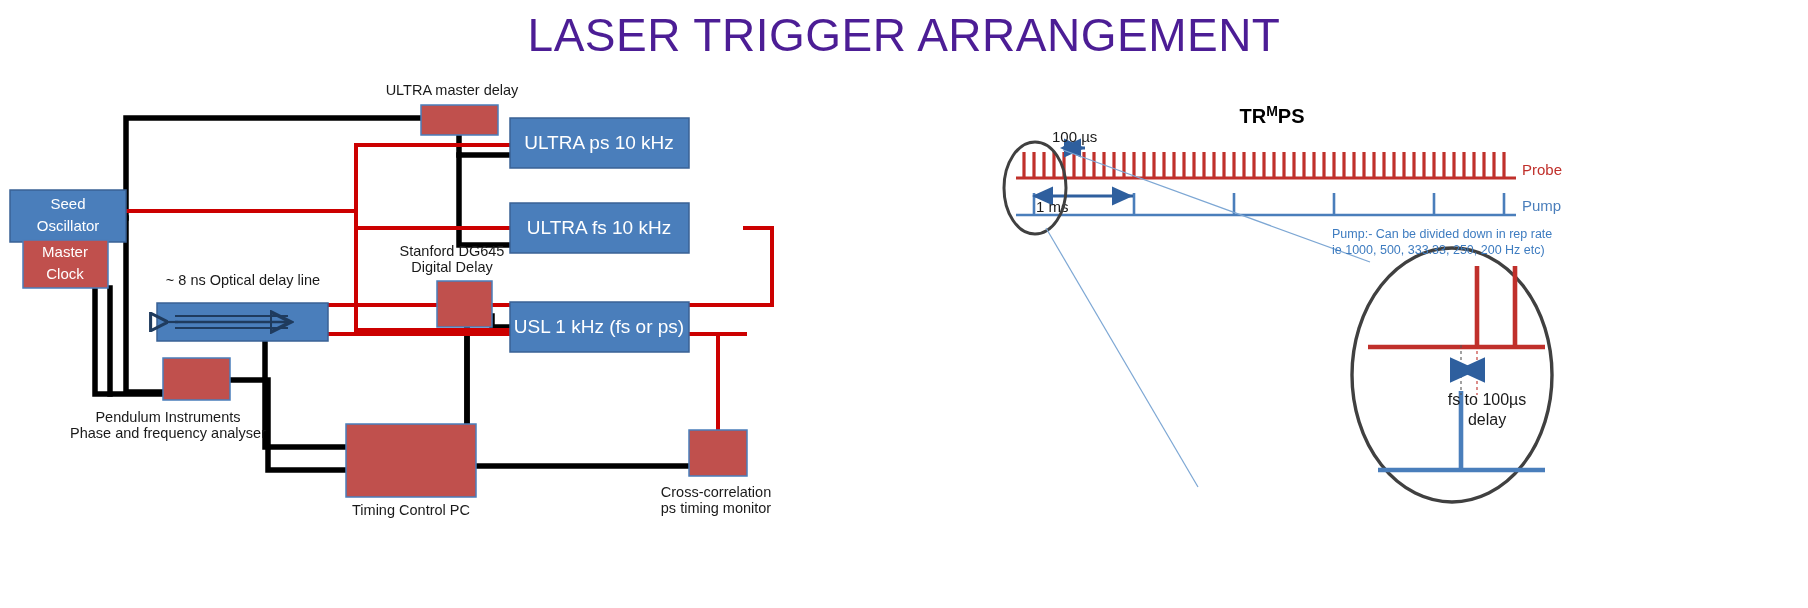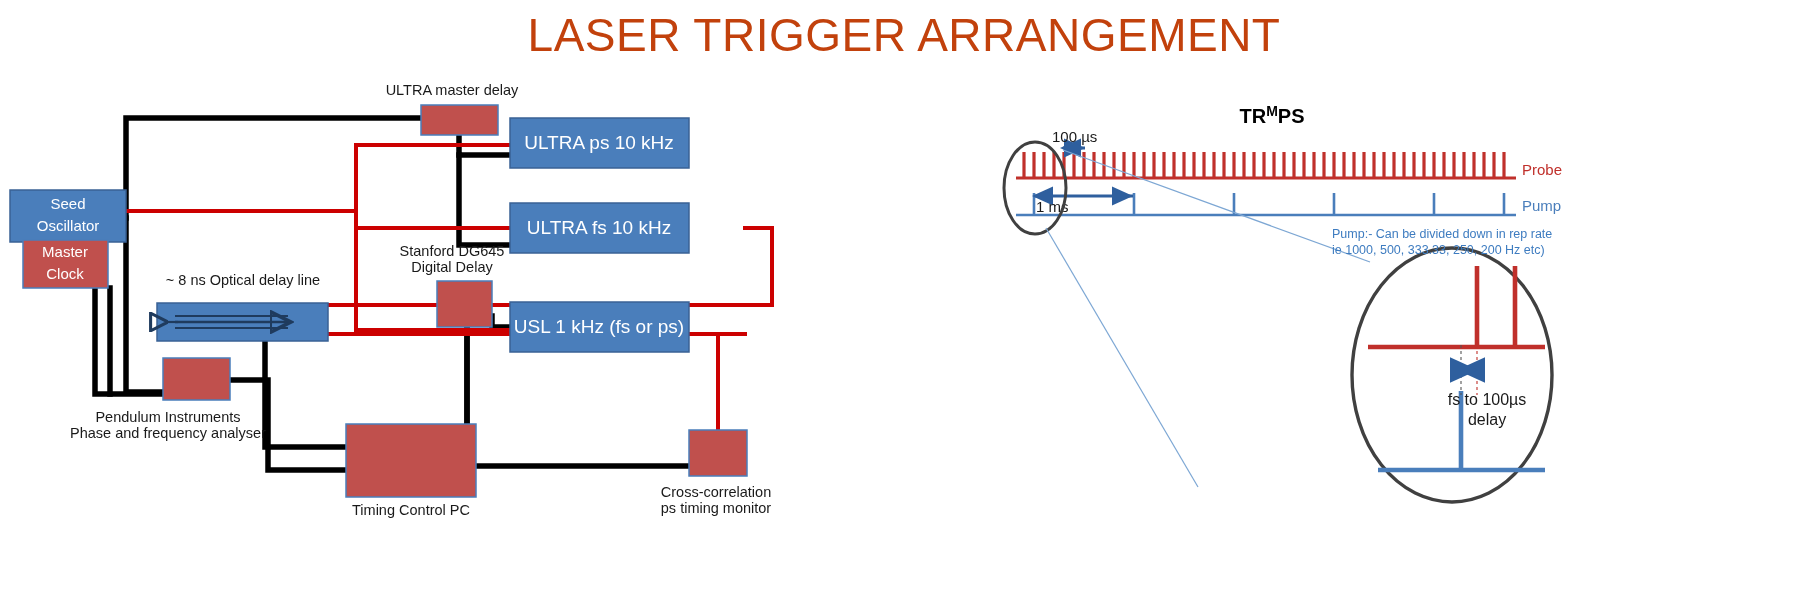--- a/index.html
+++ b/index.html
@@ -27,21 +27,21 @@
     height: 608px;
   }
   .ttl {
     position: absolute;
     left: 0;
     top: 8px;
     width: 1808px;
     text-align: center;
     font-size: 46px;
     letter-spacing: 0.5px;
-    color: #c2410c;
+    color: #4c1d95;
     font-family: "Liberation Sans", sans-serif;
   }
   .boxlabel {
     font-family: "Liberation Sans", sans-serif;
     fill: #ffffff;
     font-size: 19px;
     text-anchor: middle;
     dominant-baseline: middle;
   }
   .boxlabel-sm {

